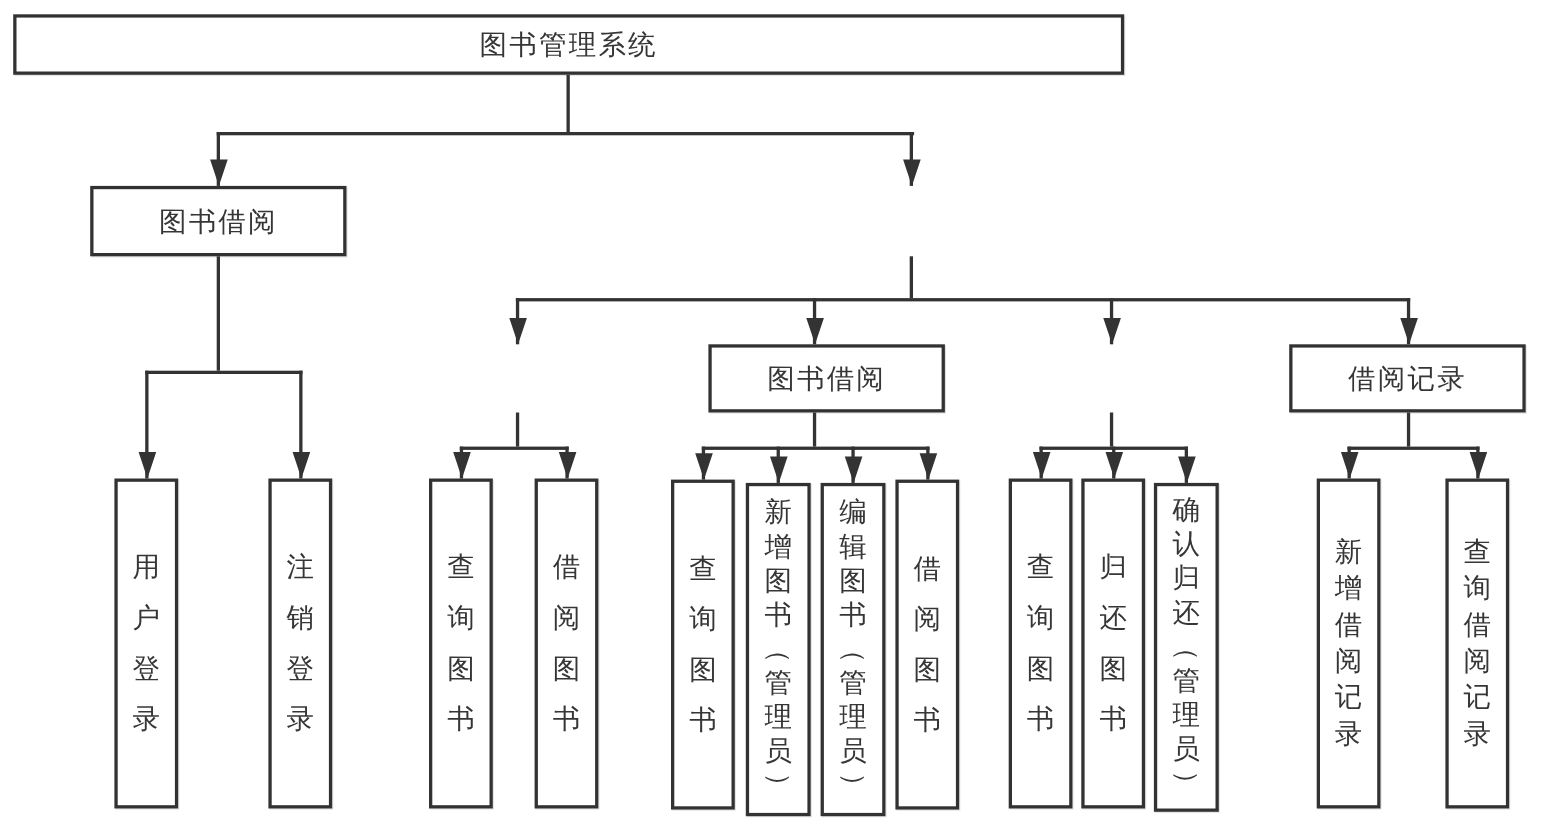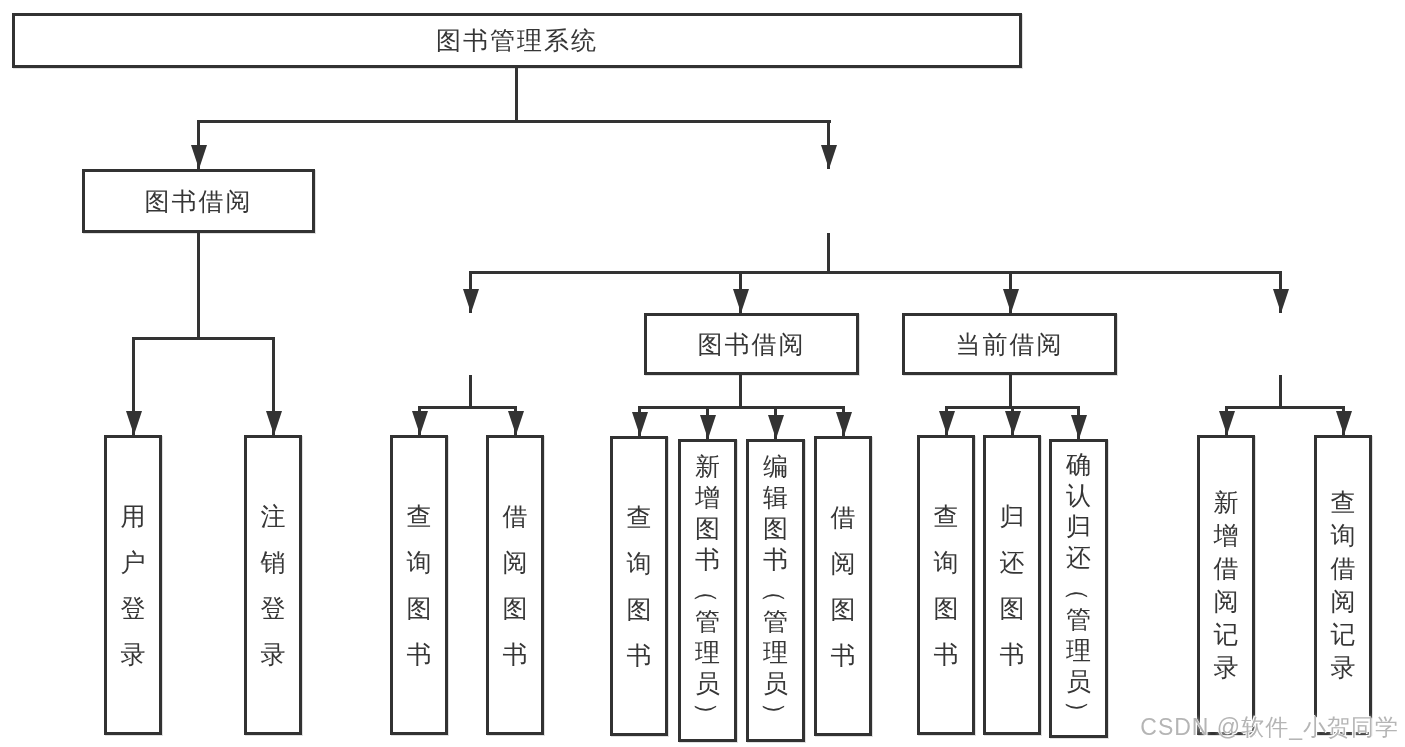--- a/index.html
+++ b/index.html
@@ -44,22 +44,22 @@
     <span class="hlabel">图书管理系统</span>
   </div>
 
   <div class="box" style="left:82px;top:169px;width:233px;height:64px;">
     <span class="hlabel">图书借阅</span>
   </div>
 
   <div class="box" style="left:644px;top:313px;width:215px;height:62px;">
     <span class="hlabel">图书借阅</span>
   </div>
-  <div class="box" style="left:902px;top:313px;width:215px;height:62px;">
-    <span class="hlabel">当前借阅</span>
+  <div class="box" style="left:1172px;top:313px;width:215px;height:62px;">
+    <span class="hlabel">借阅记录</span>
   </div>
 
   <div class="box" style="left:104px;top:435px;width:58px;height:300px;">
     <div class="vtext">
         <span class="vchar" style="height: 46px;">用</span>
         <span class="vchar" style="height: 46px;">户</span>
         <span class="vchar" style="height: 46px;">登</span>
         <span class="vchar" style="height: 46px;">录</span>
       </div>
   </div>
@@ -216,15 +216,14 @@
   <div class="line" style="left:945px;top:406px;width:135px;height:3px;"></div>
   <div class="arrow" style="left:945px;top:406px;height:29px;"></div>
   <div class="arrow" style="left:1011px;top:406px;height:29px;"></div>
   <div class="arrow" style="left:1077px;top:406px;height:33px;"></div>
 
   <div class="line" style="left:1279px;top:375px;width:3px;height:31px;"></div>
   <div class="line" style="left:1225px;top:406px;width:120px;height:3px;"></div>
   <div class="arrow" style="left:1225px;top:406px;height:29px;"></div>
   <div class="arrow" style="left:1342px;top:406px;height:29px;"></div>
 
-  <div class="watermark">CSDN @软件_小贺同学</div>
 
 </div>
 
 </body></html>

